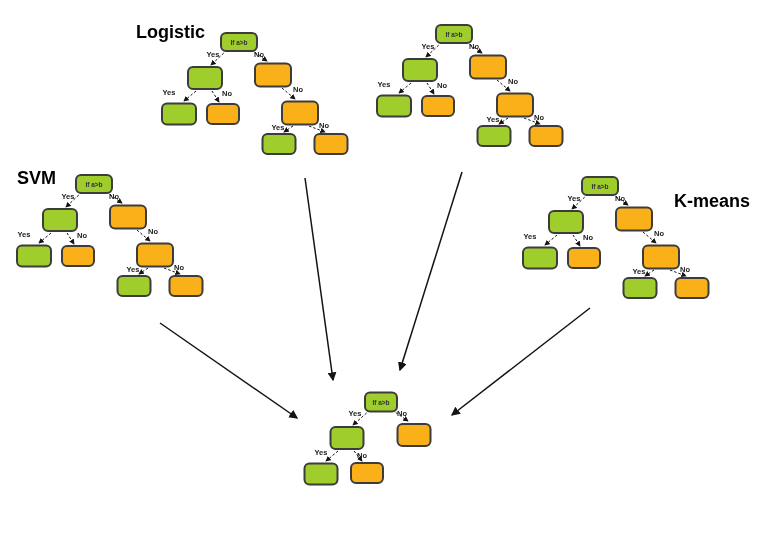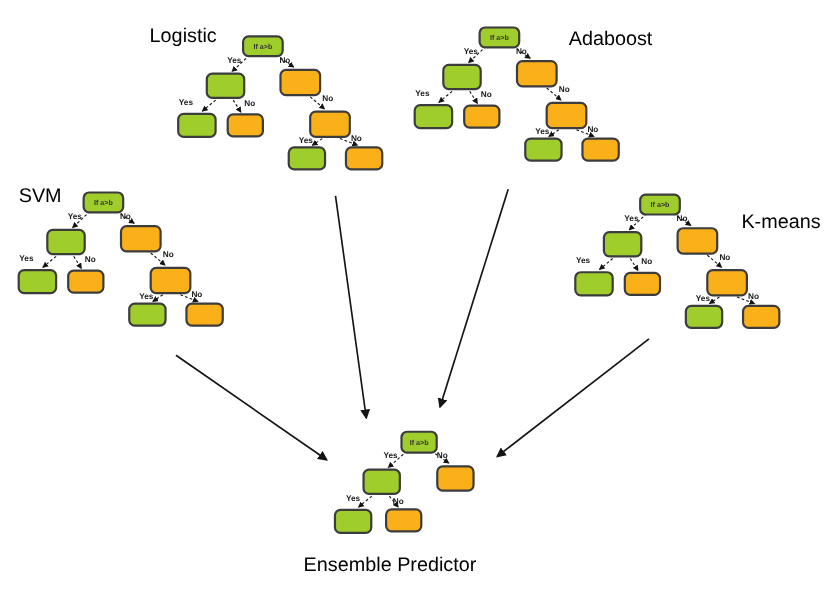--- a/index.html
+++ b/index.html
@@ -6,21 +6,21 @@
   .canvas {
     position:relative;
     width:763px; height:542px;
     background:#ffffff;
     font-family:"Liberation Sans", sans-serif;
     overflow:hidden;
   }
   #diagram-svg { position:absolute; left:0; top:0; }
   .tree-title {
     position:absolute;
-    font-weight:normal;
+    font-weight:bold;
     font-size:18px;
     color:#000000;
     white-space:nowrap;
     letter-spacing:0px;
   }
 </style>
 </head>
 <body>
 
 <div class="canvas">
@@ -149,17 +149,15 @@
         <rect x="365" y="392.5" width="32" height="19" rx="5" ry="5" fill="#9ECD2C" stroke="#3C3C3C" stroke-width="2"></rect>
         <text x="381" y="404.5" text-anchor="middle" font-size="6.5" font-weight="bold" fill="#333333" font-family="&quot;Liberation Sans&quot;, sans-serif">If a&gt;b</text>
         <rect x="330.5" y="427" width="33" height="22" rx="5" ry="5" fill="#9ECD2C" stroke="#3C3C3C" stroke-width="2"></rect>
         <rect x="397.5" y="424" width="33" height="22" rx="5" ry="5" fill="#FAB119" stroke="#3C3C3C" stroke-width="2"></rect>
         <rect x="304.5" y="463.5" width="33" height="21" rx="5" ry="5" fill="#9ECD2C" stroke="#3C3C3C" stroke-width="2"></rect>
         <rect x="351" y="463" width="32" height="20" rx="5" ry="5" fill="#FAB119" stroke="#3C3C3C" stroke-width="2"></rect>
       </g>
     </svg>
 
   <div class="tree-title" style="left:136px; top:22px;">Logistic</div>
-  <div class="tree-title" style="left:517px; top:25px;">Adaboost</div>
   <div class="tree-title" style="left:17px; top:168px;">SVM</div>
   <div class="tree-title" style="left:674px; top:191px;">K-means</div>
-  <div class="tree-title" style="left:276px; top:503px;">Ensemble Predictor</div>
 </div>
 
 </body></html>

